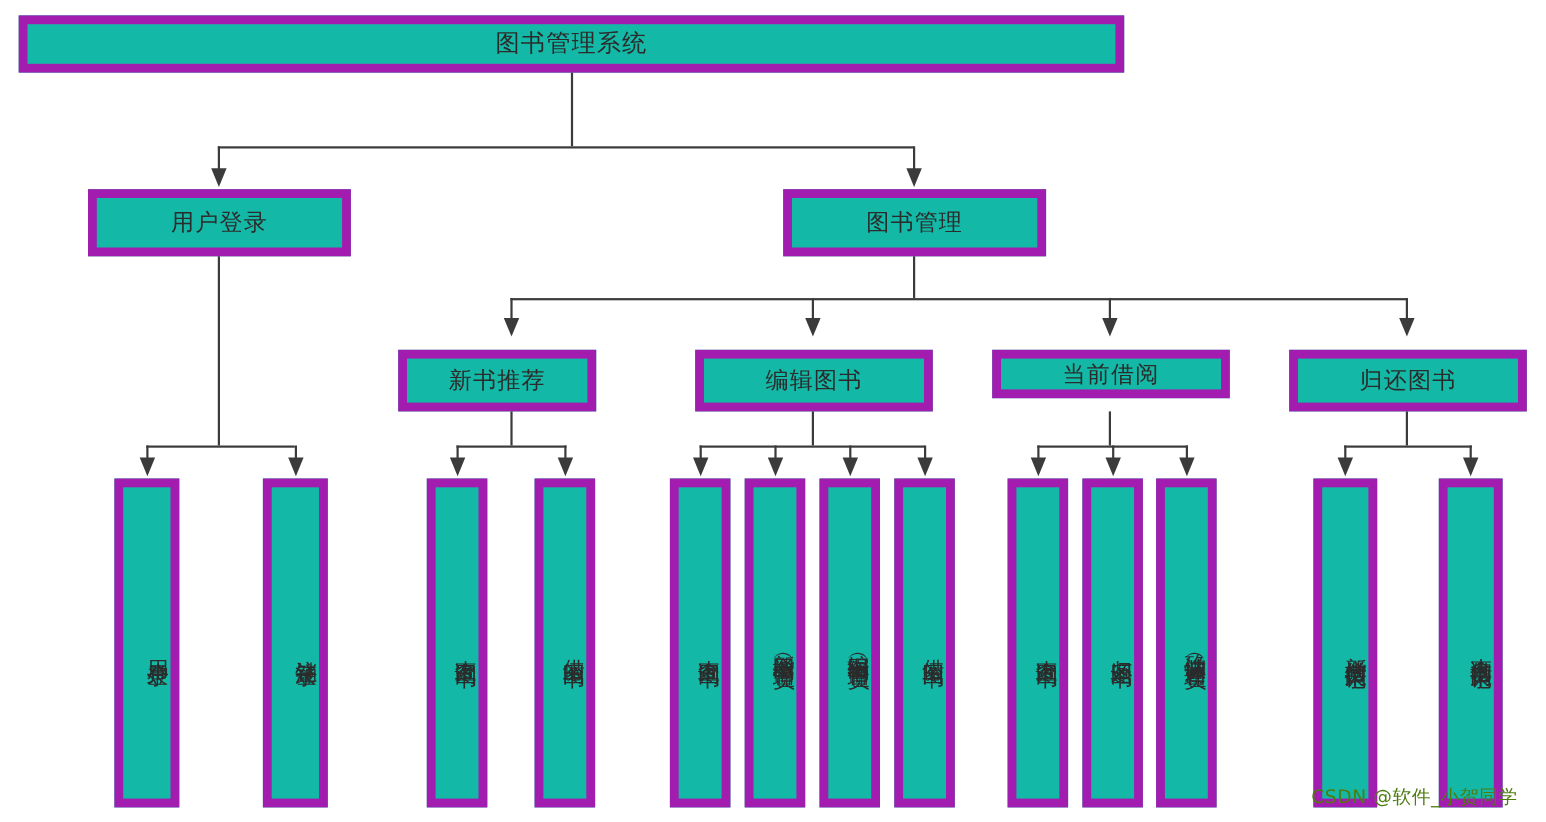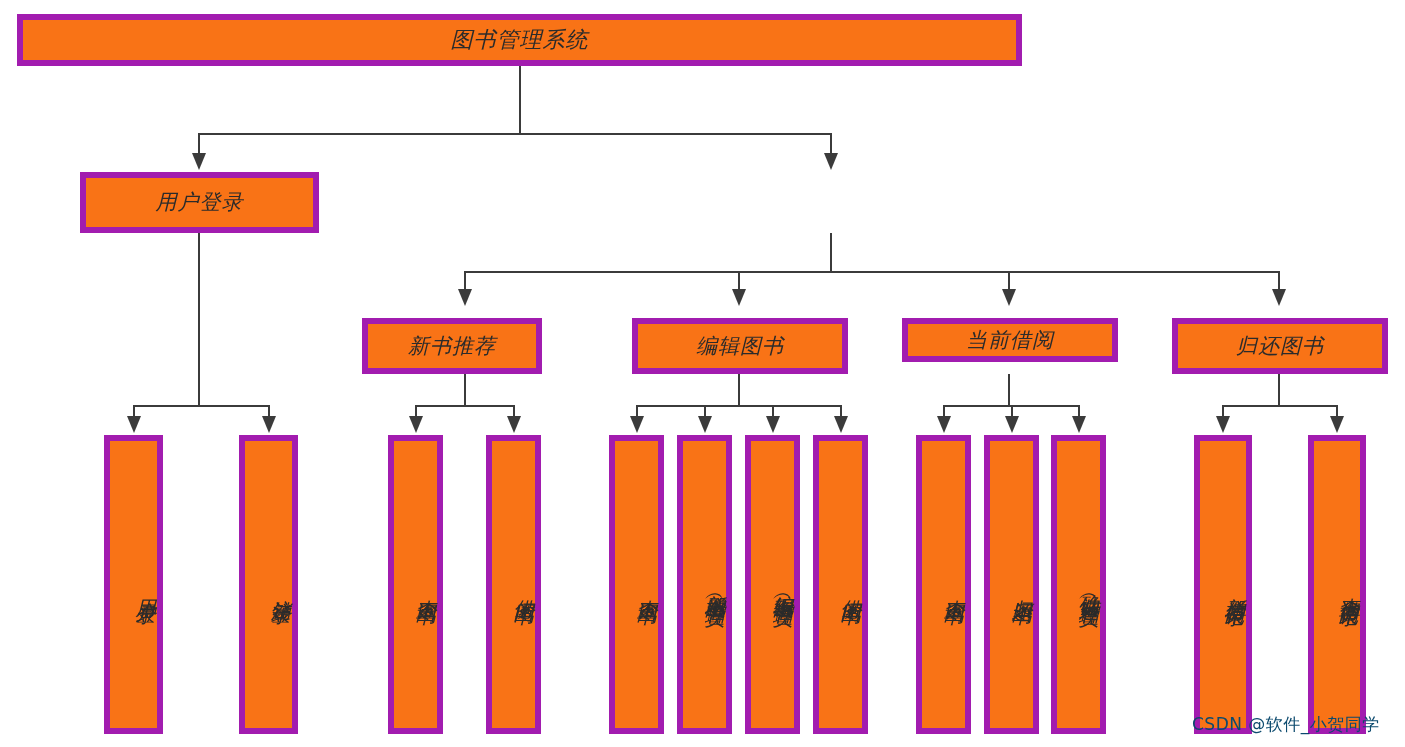--- a/index.html
+++ b/index.html
@@ -10,28 +10,27 @@
   #canvas{
     position:relative;
     width:1405px;
     height:747px;
     background:#ffffff;
     overflow:hidden;
   }
   .node{
     position:absolute;
     box-sizing:border-box;
-    background:#f97316;
-    border:6px solid #a21caf;
+    background:#14b8a6;
+    border:8px solid #a21caf;
     display:flex;
     align-items:center;
     justify-content:center;
     color:#2b2b2b;
     line-height:1.18;
-    font-style:italic;
   }
   .node.h{
     font-size:21px;
     letter-spacing:1px;
   }
   .node.v{
     writing-mode:vertical-rl;
     text-orientation:upright;
     font-size:20px;
     letter-spacing:2px;
@@ -52,40 +51,41 @@
   .arrow{
     position:absolute;
     width:0;height:0;
     border-left:7px solid transparent;
     border-right:7px solid transparent;
     border-top:17px solid #3b3b3b;
   }
   .watermark{
     position:absolute;
     font-size:17px;
-    color:#0c4a6e;
+    color:#4d7c0f;
     white-space:nowrap;
     letter-spacing:0.5px;
   }
 </style>
 </head>
 <body>
 
 <div id="canvas">
 
   <div class="node h root" style="left:17px;top:14px;width:1005px;height:52px;">图书管理系统</div>
 
   <div class="edge vline" style="left:519px;top:66px;height:67px;"></div>
   <div class="edge hline" style="left:198px;top:133px;width:633px;"></div>
   <div class="edge vline" style="left:198px;top:133px;height:22px;"></div>
   <div class="arrow" style="left:192px;top:153px;"></div>
   <div class="edge vline" style="left:830px;top:133px;height:22px;"></div>
   <div class="arrow" style="left:824px;top:153px;"></div>
 
   <div class="node h" style="left:80px;top:172px;width:239px;height:61px;">用户登录</div>
+  <div class="node h" style="left:712px;top:172px;width:239px;height:61px;">图书管理</div>
 
   <div class="edge vline" style="left:198px;top:233px;height:172px;"></div>
   <div class="edge hline" style="left:133px;top:405px;width:135px;"></div>
   <div class="edge vline" style="left:133px;top:405px;height:13px;"></div>
   <div class="arrow" style="left:127px;top:416px;"></div>
   <div class="edge vline" style="left:268px;top:405px;height:13px;"></div>
   <div class="arrow" style="left:262px;top:416px;"></div>
 
   <div class="node v" style="left:104px;top:435px;width:59px;height:299px;">用户登录</div>
   <div class="node v" style="left:239px;top:435px;width:59px;height:299px;">注销登录</div>

